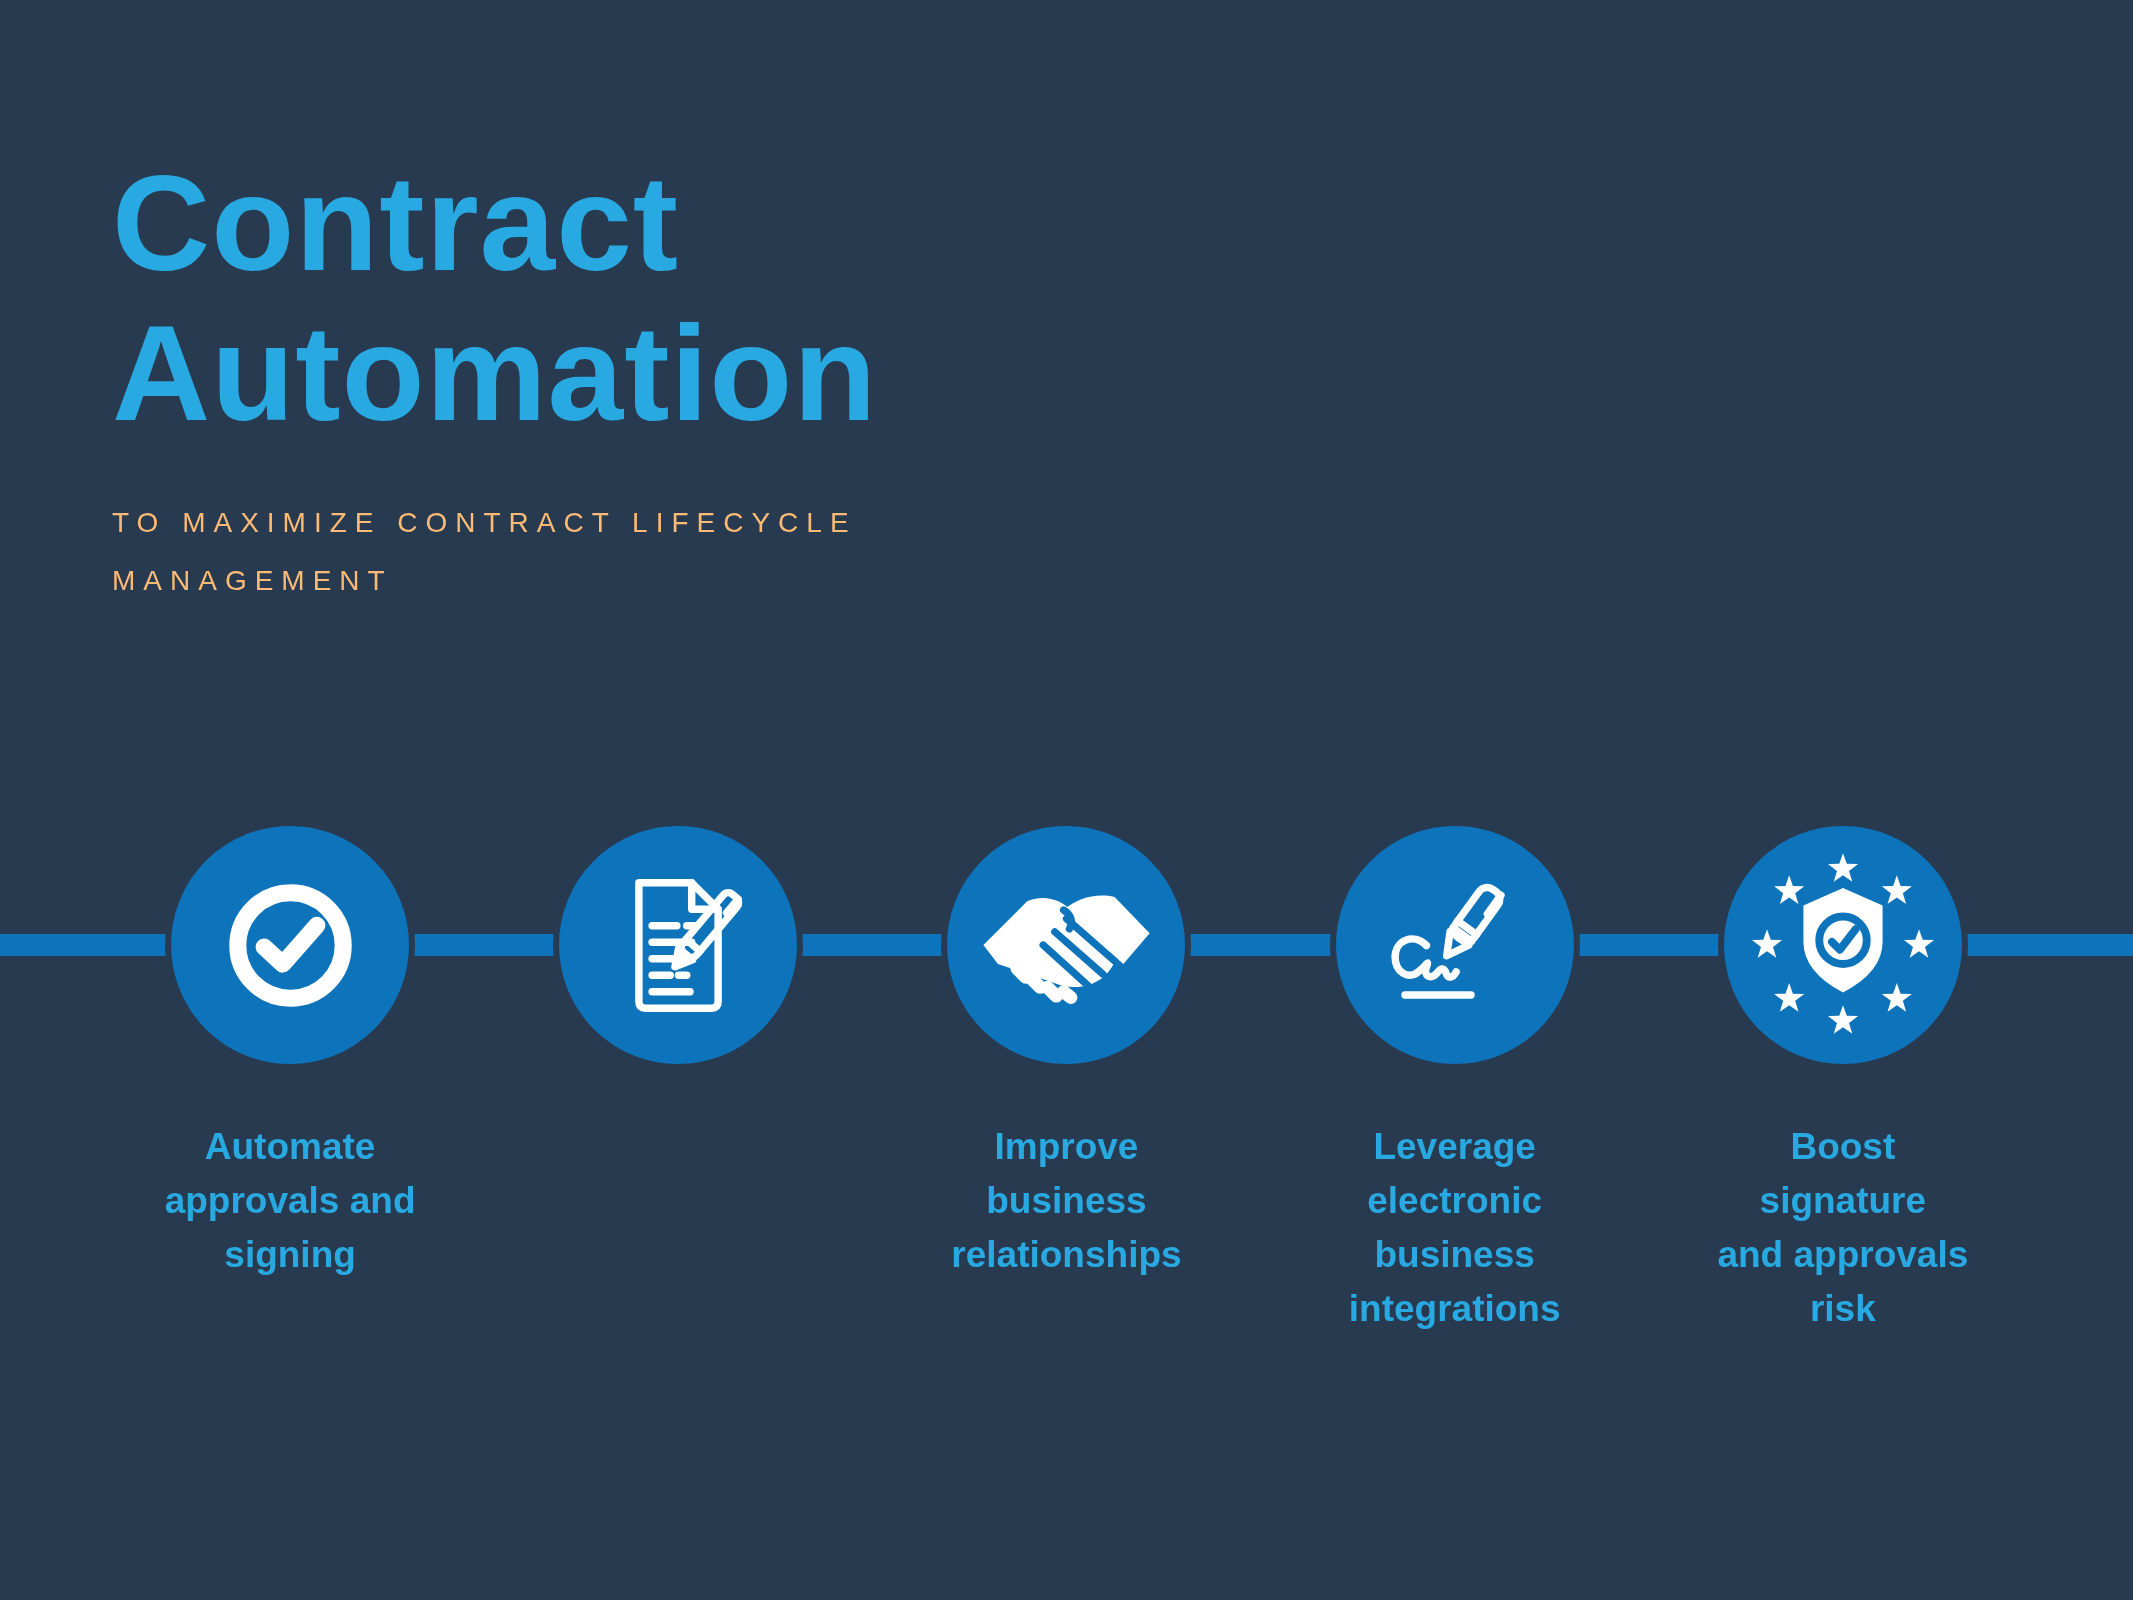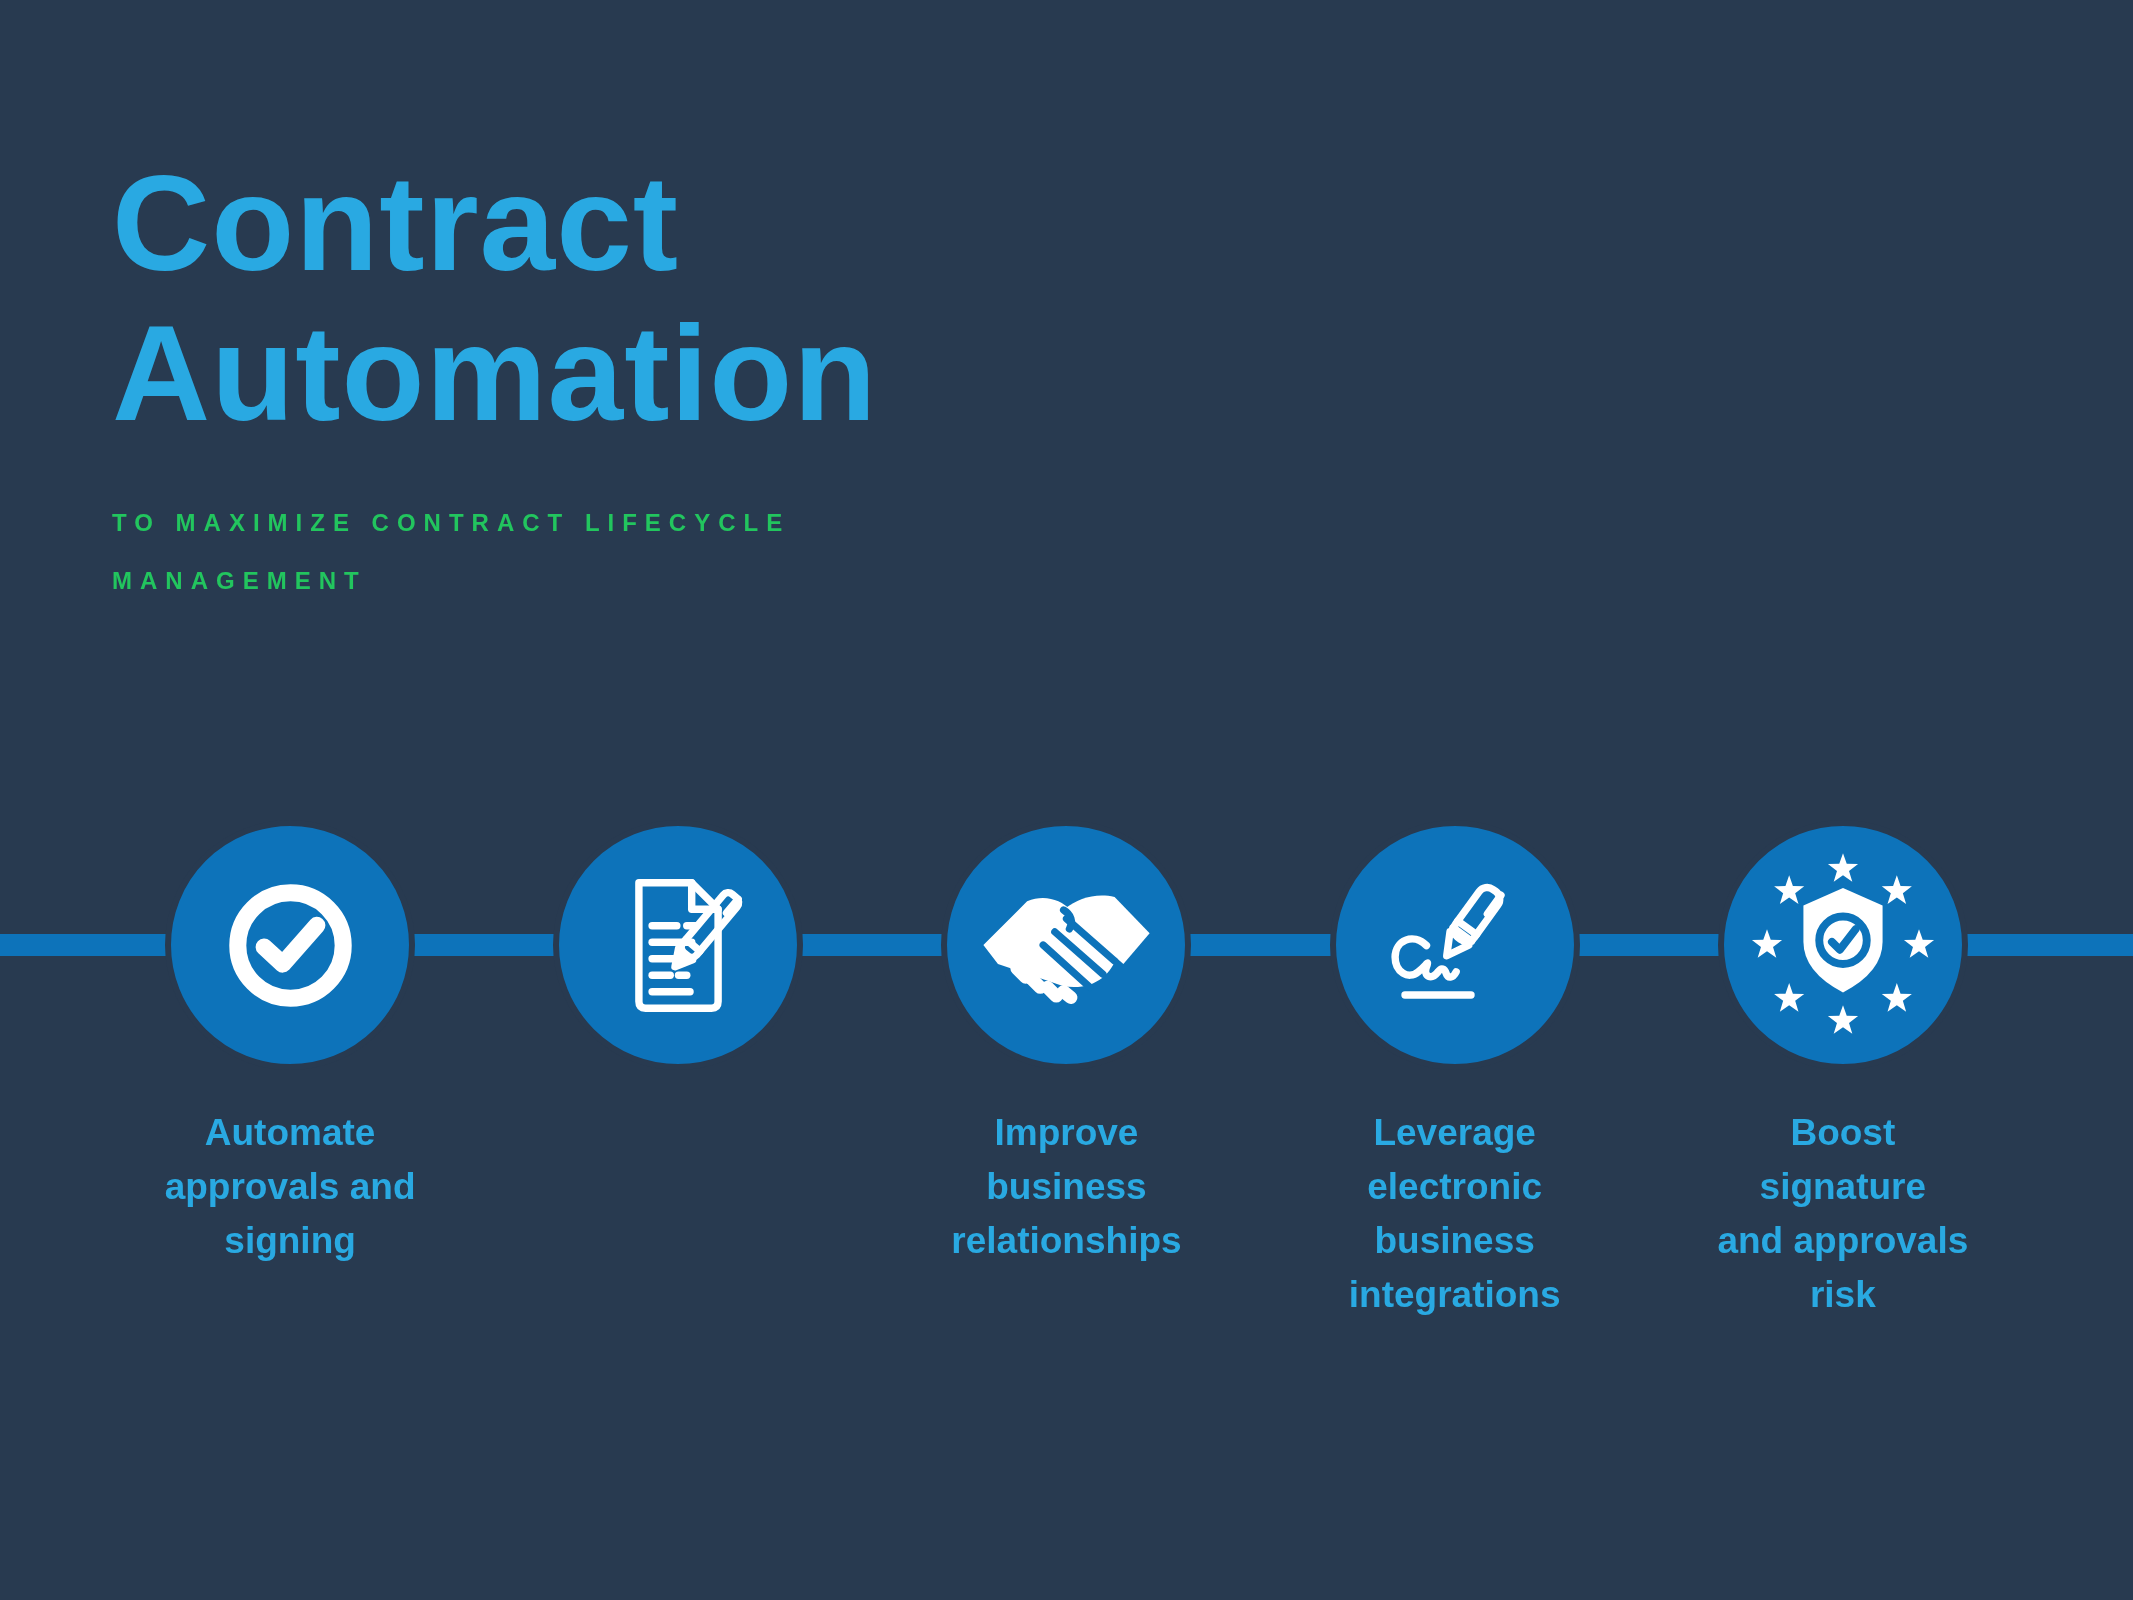--- a/index.html
+++ b/index.html
@@ -13,23 +13,23 @@
   .header{position:absolute;left:112px;top:148px}
   .title-line{
     color:#29A9E2;
     font-weight:bold;
     font-size:136px;
     line-height:150px;
     letter-spacing:1px;
   }
   .subtitle{margin-top:46px}
   .subtitle-line{
-    color:#22c55e;
-    font-weight:bold;
-    font-size:24px;
+    color:#fdba74;
+    font-weight:normal;
+    font-size:28px;
     line-height:58px;
     letter-spacing:8px;
   }
   .timeline-line{
     position:absolute;left:0;top:934px;
     width:2133px;height:22px;
     background:#0D73BA;
   }
   .items{
     position:absolute;left:96px;top:820px;
@@ -42,21 +42,21 @@
   }
   .circle{
     width:250px;height:250px;border-radius:50%;
     background:#0D73BA;
     border:6px solid #283A50;
     display:flex;align-items:center;justify-content:center;
     flex:0 0 auto;
   }
   .circle svg{display:block}
   .label{
-    margin-top:36px;
+    margin-top:50px;
     text-align:center;
     color:#29A9E2;
     font-weight:bold;
     font-size:37px;
     line-height:54px;
   }
 </style>
 </head>
 <body>
 

